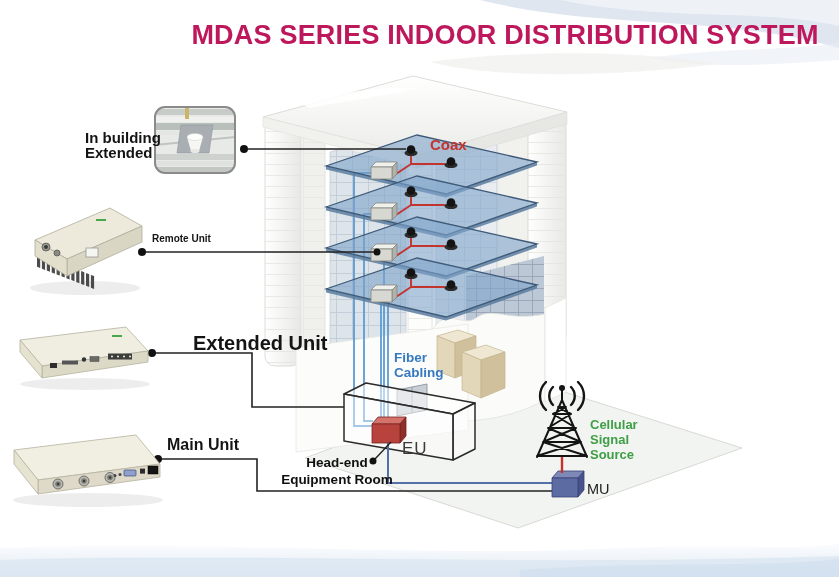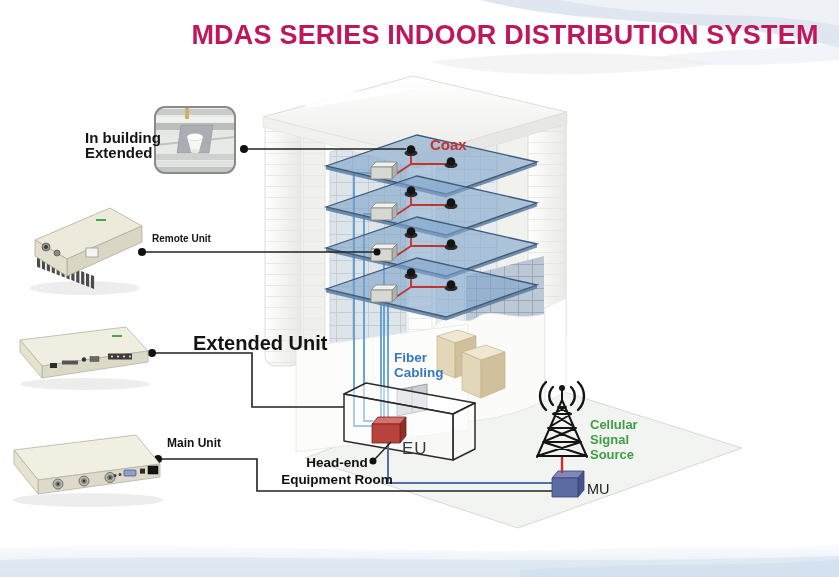--- a/index.html
+++ b/index.html
@@ -10,21 +10,21 @@
   .stage svg{position:absolute;left:0;top:0;}
   .title{
     position:absolute;left:188px;top:20px;width:634px;text-align:center;
     font-size:27px;font-weight:bold;color:#be185d;letter-spacing:0.2px;
     white-space:nowrap;
   }
   .lbl{position:absolute;font-weight:bold;color:#141414;white-space:nowrap;}
   .lbl-ant{left:85px;top:131px;font-size:15px;line-height:14.5px;}
   .lbl-remote{left:152px;top:233px;font-size:10px;}
   .lbl-extended{left:150px;top:332px;font-size:20px;margin-left:43px;}
-  .lbl-main{left:167px;top:436px;font-size:12px;}
+  .lbl-main{left:167px;top:436px;font-size:16px;}
 </style>
 </head>
 <body>
 
 <div class="stage">
 
 <svg width="839" height="577" viewBox="0 0 839 577">
   <defs>
     <linearGradient id="roofGrad" x1="0" y1="0" x2="0" y2="1">
       <stop offset="0" stop-color="#ffffff"></stop>

